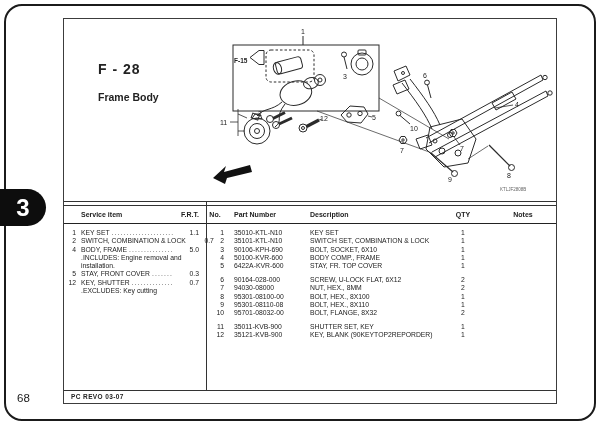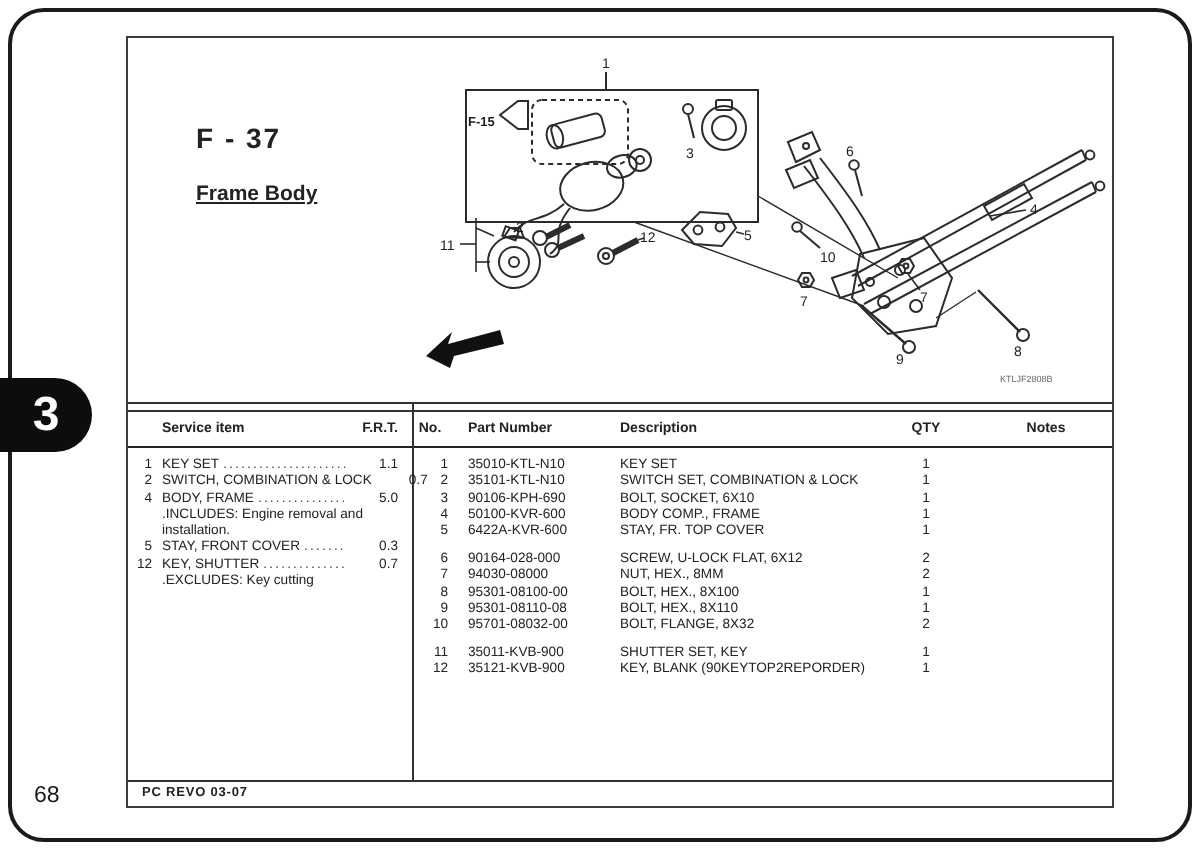--- a/index.html
+++ b/index.html
@@ -12,21 +12,21 @@
   .section-tab{
     position:absolute;left:0;top:189px;width:46px;height:37px;background:#0d0d0d;
     border-radius:0 19px 19px 0;display:flex;align-items:center;justify-content:center;
     color:#fff;font-size:24px;font-weight:bold;
   }
   .frame{
     position:absolute;left:63px;top:18px;width:494px;height:386px;
     border:1.5px solid #3c3c3c;box-sizing:border-box;background:#fff;
   }
   .fig-code{position:absolute;left:34px;top:42px;font-size:14px;font-weight:bold;letter-spacing:1px;}
-  .fig-title{position:absolute;left:34px;top:72px;font-size:10.5px;font-weight:bold;text-decoration:underline;}
+  .fig-title{position:absolute;left:34px;top:72px;font-size:10.5px;font-weight:bold;}
   .diagram-svg{position:absolute;left:0;top:0;width:492px;height:185px;}
 
   .line-top1{position:absolute;left:0;right:0;top:182px;border-top:1px solid #333;}
   .line-top2{position:absolute;left:0;right:0;top:185.5px;border-top:1px solid #333;}
   .line-header{position:absolute;left:0;right:0;top:203.5px;border-top:1.5px solid #222;}
   .line-footer{position:absolute;left:0;right:0;top:371px;border-top:1px solid #333;}
   .v-divider{position:absolute;left:142px;top:182px;width:1px;height:190px;background:#333;}
 
   .svc-header{position:absolute;left:0;top:189px;width:142px;height:13px;display:flex;font-weight:bold;}
   .svc-rows{position:absolute;left:0;top:210px;width:142px;}
@@ -57,21 +57,21 @@
 <div class="outer-border"></div>
 
 <div class="section-tab">
   <span>3</span>
 </div>
 
 <div class="page-num">68</div>
 
 <div class="frame">
 
-  <div class="fig-code">F - 37</div>
+  <div class="fig-code">F - 28</div>
   <div class="fig-title">Frame Body</div>
 
   <svg class="diagram-svg" viewBox="0 0 492 185">
     <g stroke="#2b2b2b" fill="none" stroke-width="1">
 
       <line x1="239" y1="17" x2="239" y2="26"></line>
       <rect x="169" y="26" width="146" height="66"></rect>
 
       <polygon points="186,38.5 195,31.5 200,31.5 200,45.5 195,45.5"></polygon>
 

